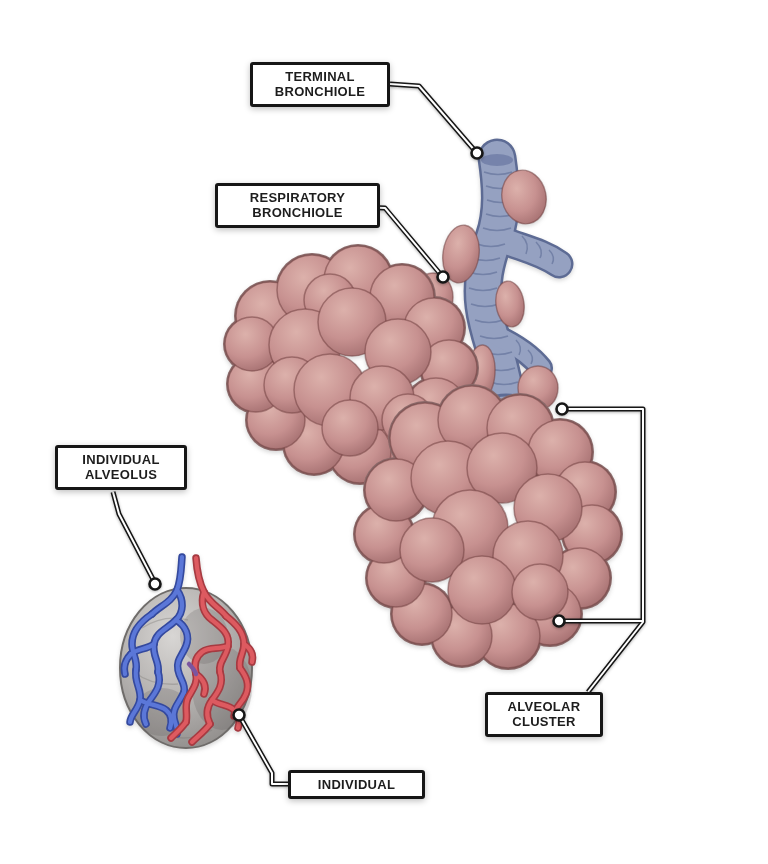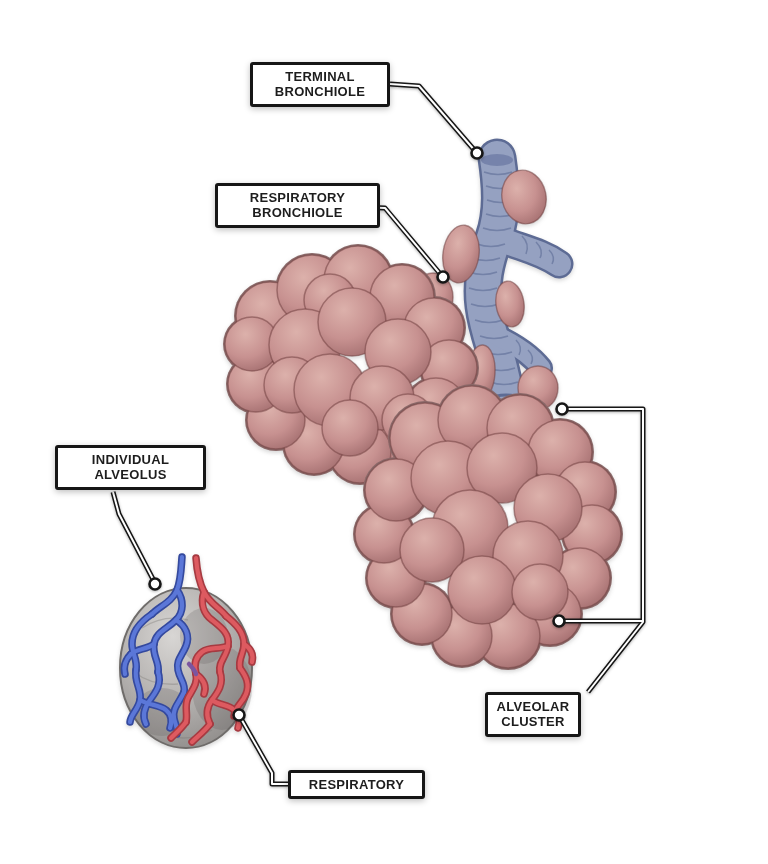--- a/index.html
+++ b/index.html
@@ -23,23 +23,23 @@
     font-weight:700;
     font-size:13px;
     line-height:1.18;
     letter-spacing:0.3px;
     text-align:center;
     padding:4px 6px;
     box-shadow:0 2px 6px rgba(0,0,0,0.25);
   }
   #label-terminal   {left:250px;top:62px; width:140px;}
   #label-respiratory{left:215px;top:183px;width:165px;}
-  #label-individual {left:55px; top:445px;width:151px;}
+  #label-individual {left:55px; top:445px;width:132px;}
   #label-capillaries{left:288px;top:770px;width:137px;}
-  #label-alveolar   {left:485px;top:692px;width:96px;}
+  #label-alveolar   {left:485px;top:692px;width:118px;}
 </style>
 </head>
 <body>
 
 <div class="stage">
 
   <svg class="art-svg" width="768" height="864" viewBox="0 0 768 864">
     <defs>
       <radialGradient id="gPink" cx="38%" cy="32%" r="78%">
         <stop offset="0%" stop-color="#dcb1ab"></stop>
@@ -266,16 +266,16 @@
       </g>
     </g>
   </svg>
 
   <div class="label" id="label-terminal">TERMINAL BRONCHIOLE</div>
 
   <div class="label" id="label-respiratory">RESPIRATORY BRONCHIOLE</div>
 
   <div class="label" id="label-individual">INDIVIDUAL ALVEOLUS</div>
 
-  <div class="label" id="label-capillaries">RESPIRATORY</div>
+  <div class="label" id="label-capillaries">INDIVIDUAL</div>
 
   <div class="label" id="label-alveolar">ALVEOLAR CLUSTER</div>
 </div>
 
 </body></html>

